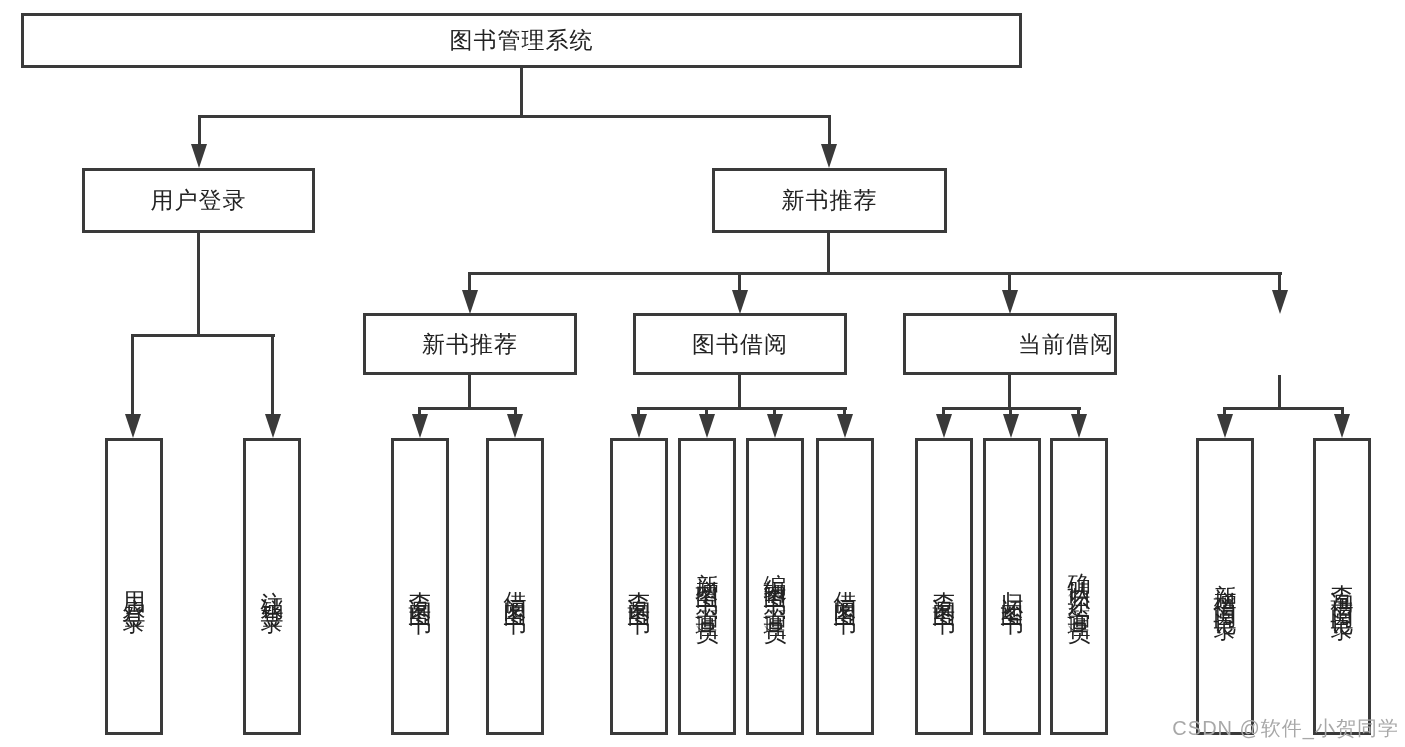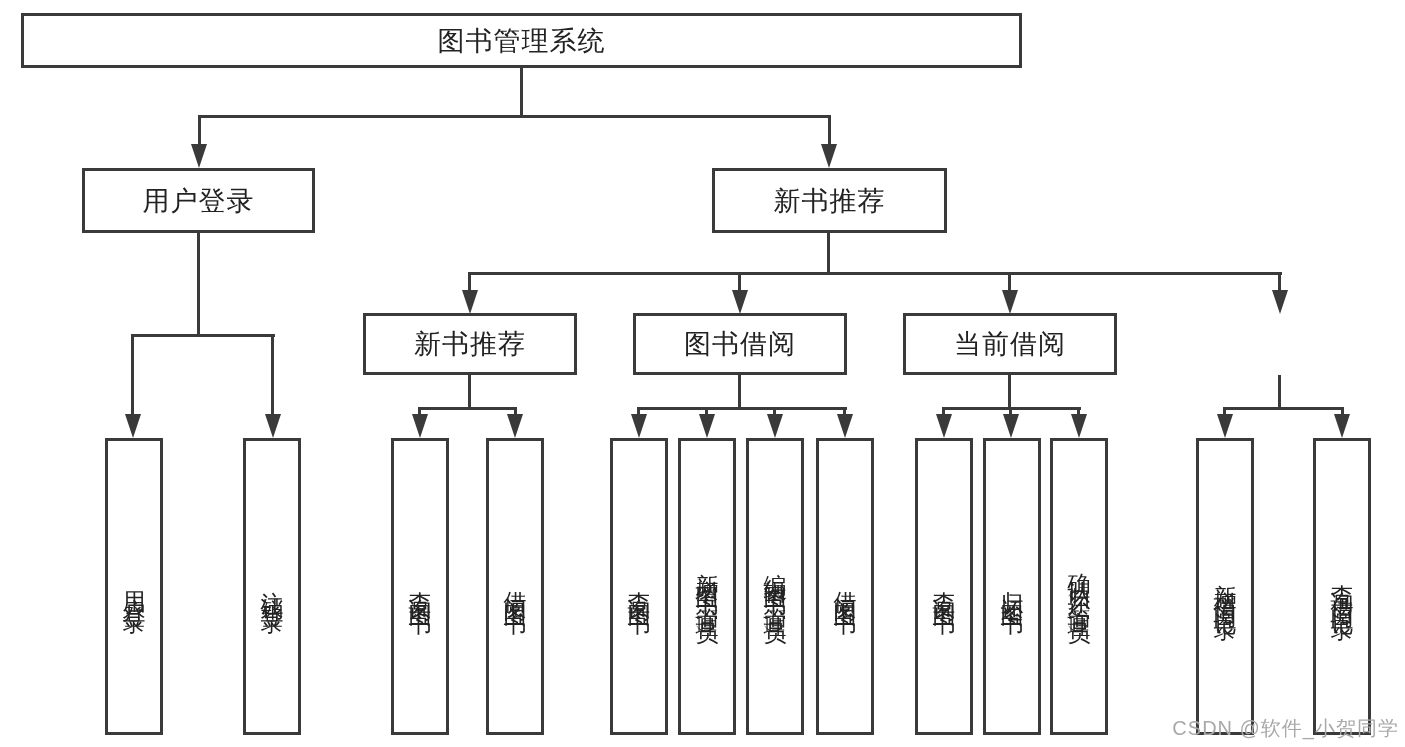--- a/index.html
+++ b/index.html
@@ -17,21 +17,21 @@
   .box{
     position:absolute;
     background:#ffffff;
     border:3px solid var(--line);
     box-sizing:border-box;
     display:flex;
     align-items:center;
     justify-content:center;
     color:var(--text);
   }
-  .hlabel{font-size:27px;letter-spacing:1px;white-space:nowrap;}
+  .hlabel{font-size:23px;letter-spacing:1px;white-space:nowrap;}
   .leaf{
     width:58px;height:297px;top:438px;
   }
   .leaf .vtext{
     writing-mode:vertical-rl;
     text-orientation:upright;
     font-size:23px;
     letter-spacing:7px;
     color:var(--text);
     line-height:1;
@@ -97,21 +97,21 @@
   <div class="arrow" style="left:1002px;top:290px;"></div>
   <div class="vline" style="left:1278px;top:272px;height:22px;"></div>
   <div class="arrow" style="left:1272px;top:290px;"></div>
 
   <div class="box" style="left:363px;top:313px;width:214px;height:62px;">
     <span class="hlabel">新书推荐</span>
   </div>
   <div class="box" style="left:633px;top:313px;width:214px;height:62px;">
     <span class="hlabel">图书借阅</span>
   </div>
-  <div class="box" style="left:903px;top:313px;width:214px;height:62px;">
+  <div class="box" style="left:903px;top:313px;width:214px;height:62px;justify-content:flex-end;">
     <span class="hlabel">当前借阅</span>
   </div>
 
   <div class="vline" style="left:468px;top:375px;height:35px;"></div>
   <div class="hline" style="left:418px;top:407px;width:99px;"></div>
   <div class="vline" style="left:418px;top:407px;height:11px;"></div>
   <div class="arrow" style="left:412px;top:414px;"></div>
   <div class="vline" style="left:514px;top:407px;height:11px;"></div>
   <div class="arrow" style="left:507px;top:414px;"></div>
 

